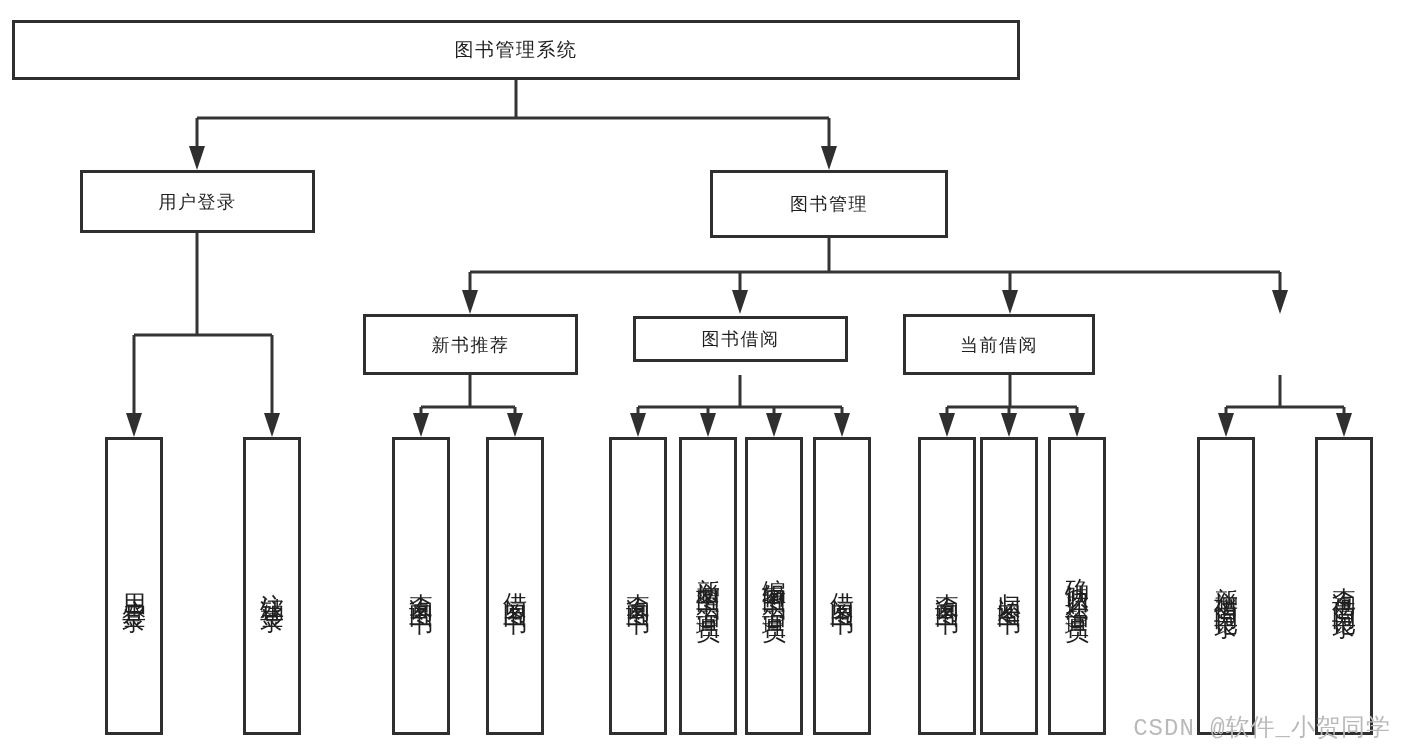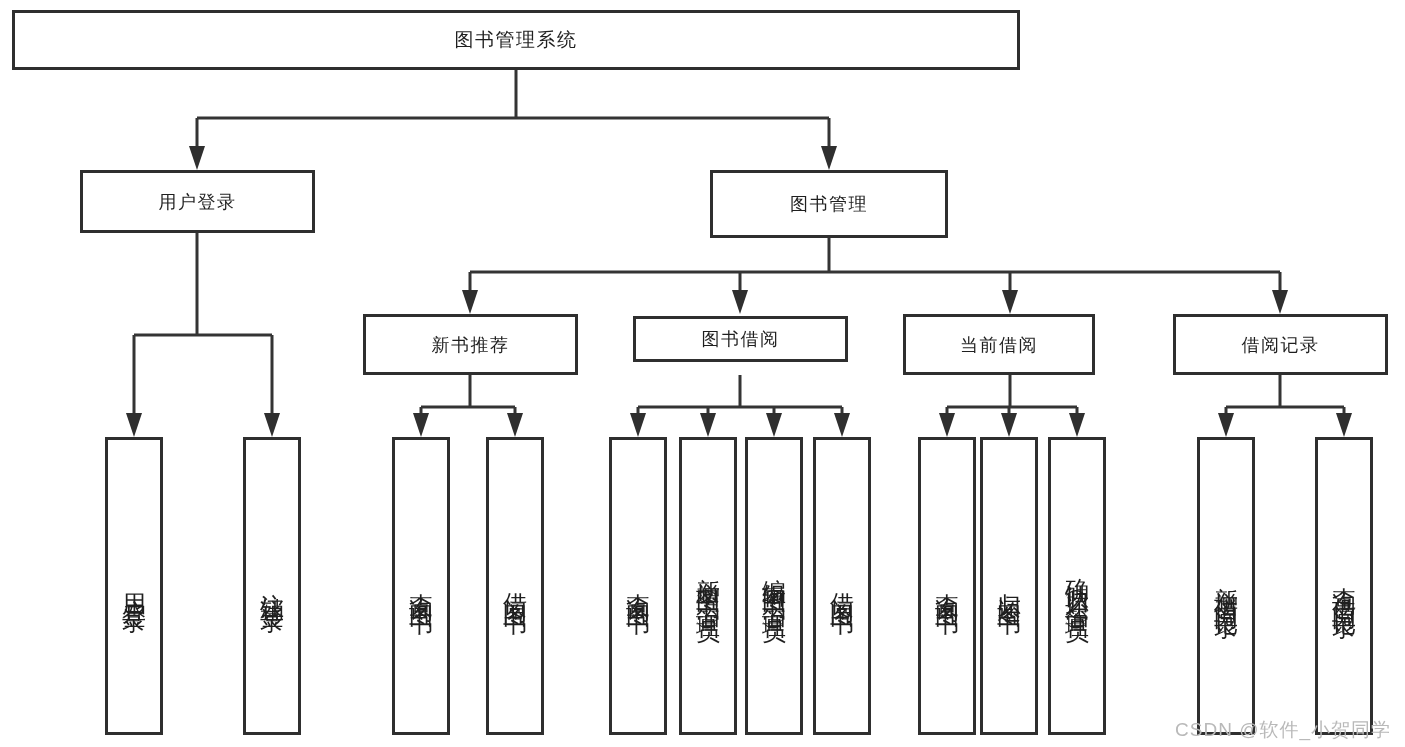--- a/index.html
+++ b/index.html
@@ -15,21 +15,21 @@
   }
   .h-node{font-size:18px;letter-spacing:1.5px;}
   .root-node{font-size:19px;letter-spacing:1.5px;}
   .v-node{
     writing-mode:vertical-rl;text-orientation:mixed;
     font-size:24px;letter-spacing:6px;white-space:normal;
     line-height:1;
   }
   .watermark{
     position:absolute;right:14px;bottom:4px;z-index:5;
-    font-size:19px;color:#b9b9b9;letter-spacing:1px;
+    font-size:24px;color:#b9b9b9;letter-spacing:1px;font-family:Liberation Mono, monospace;
   }
 </style>
 </head>
 <body>
 
 <div class="stage">
 
   <svg class="wires" width="1405" height="747" viewBox="0 0 1405 747">
     <defs>
       <path id="arw" d="M-8 -24 H8 L0 0 Z"></path>
@@ -57,29 +57,28 @@
       <use href="#arw" x="774" y="437"></use>
       <use href="#arw" x="842" y="437"></use>
       <use href="#arw" x="947" y="437"></use>
       <use href="#arw" x="1009" y="437"></use>
       <use href="#arw" x="1077" y="437"></use>
       <use href="#arw" x="1226" y="437"></use>
       <use href="#arw" x="1344" y="437"></use>
     </g>
   </svg>
 
-  <div class="node root-node" style="left:12px;top:10px;width:1008px;height:60px;">图书管理系统</div>
+  <div class="node root-node" style="left:12px;top:20px;width:1008px;height:60px;">图书管理系统</div>
 
   <div class="node h-node" style="left:80px;top:170px;width:235px;height:63px;">用户登录</div>
   <div class="node h-node" style="left:710px;top:170px;width:238px;height:68px;">图书管理</div>
 
   <div class="node h-node" style="left:363px;top:314px;width:215px;height:61px;">新书推荐</div>
   <div class="node h-node" style="left:633px;top:316px;width:215px;height:46px;">图书借阅</div>
   <div class="node h-node" style="left:903px;top:314px;width:192px;height:61px;">当前借阅</div>
-  <div class="node h-node" style="left:1173px;top:314px;width:215px;height:61px;">借阅记录</div>
 
   <div class="node v-node" style="left:105px;top:437px;width:58px;height:298px;">用户登录</div>
   <div class="node v-node" style="left:243px;top:437px;width:58px;height:298px;">注销登录</div>
 
   <div class="node v-node" style="left:392px;top:437px;width:58px;height:298px;">查询图书</div>
   <div class="node v-node" style="left:486px;top:437px;width:58px;height:298px;">借阅图书</div>
 
   <div class="node v-node" style="left:609px;top:437px;width:58px;height:298px;">查询图书</div>
   <div class="node v-node" style="left:679px;top:437px;width:58px;height:298px;">新增图书（管理员）</div>
   <div class="node v-node" style="left:745px;top:437px;width:58px;height:298px;">编辑图书（管理员）</div>

